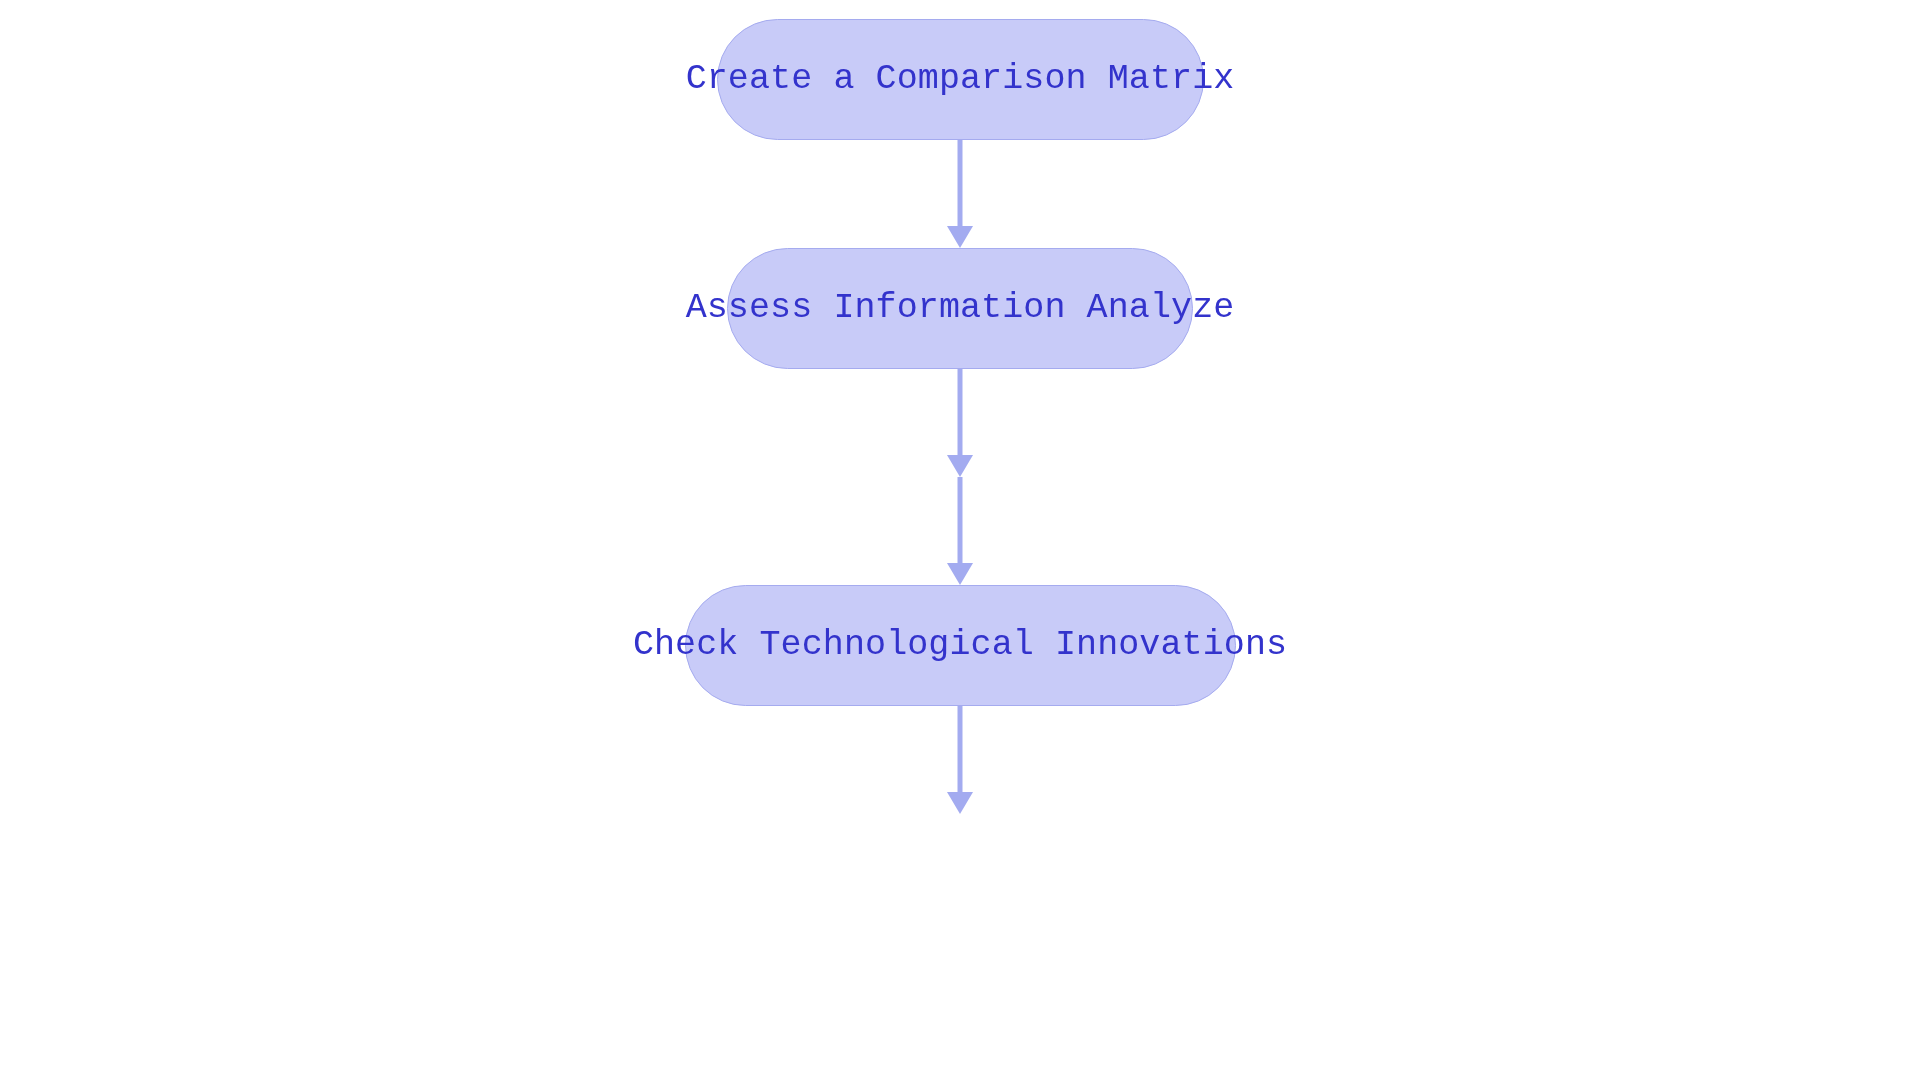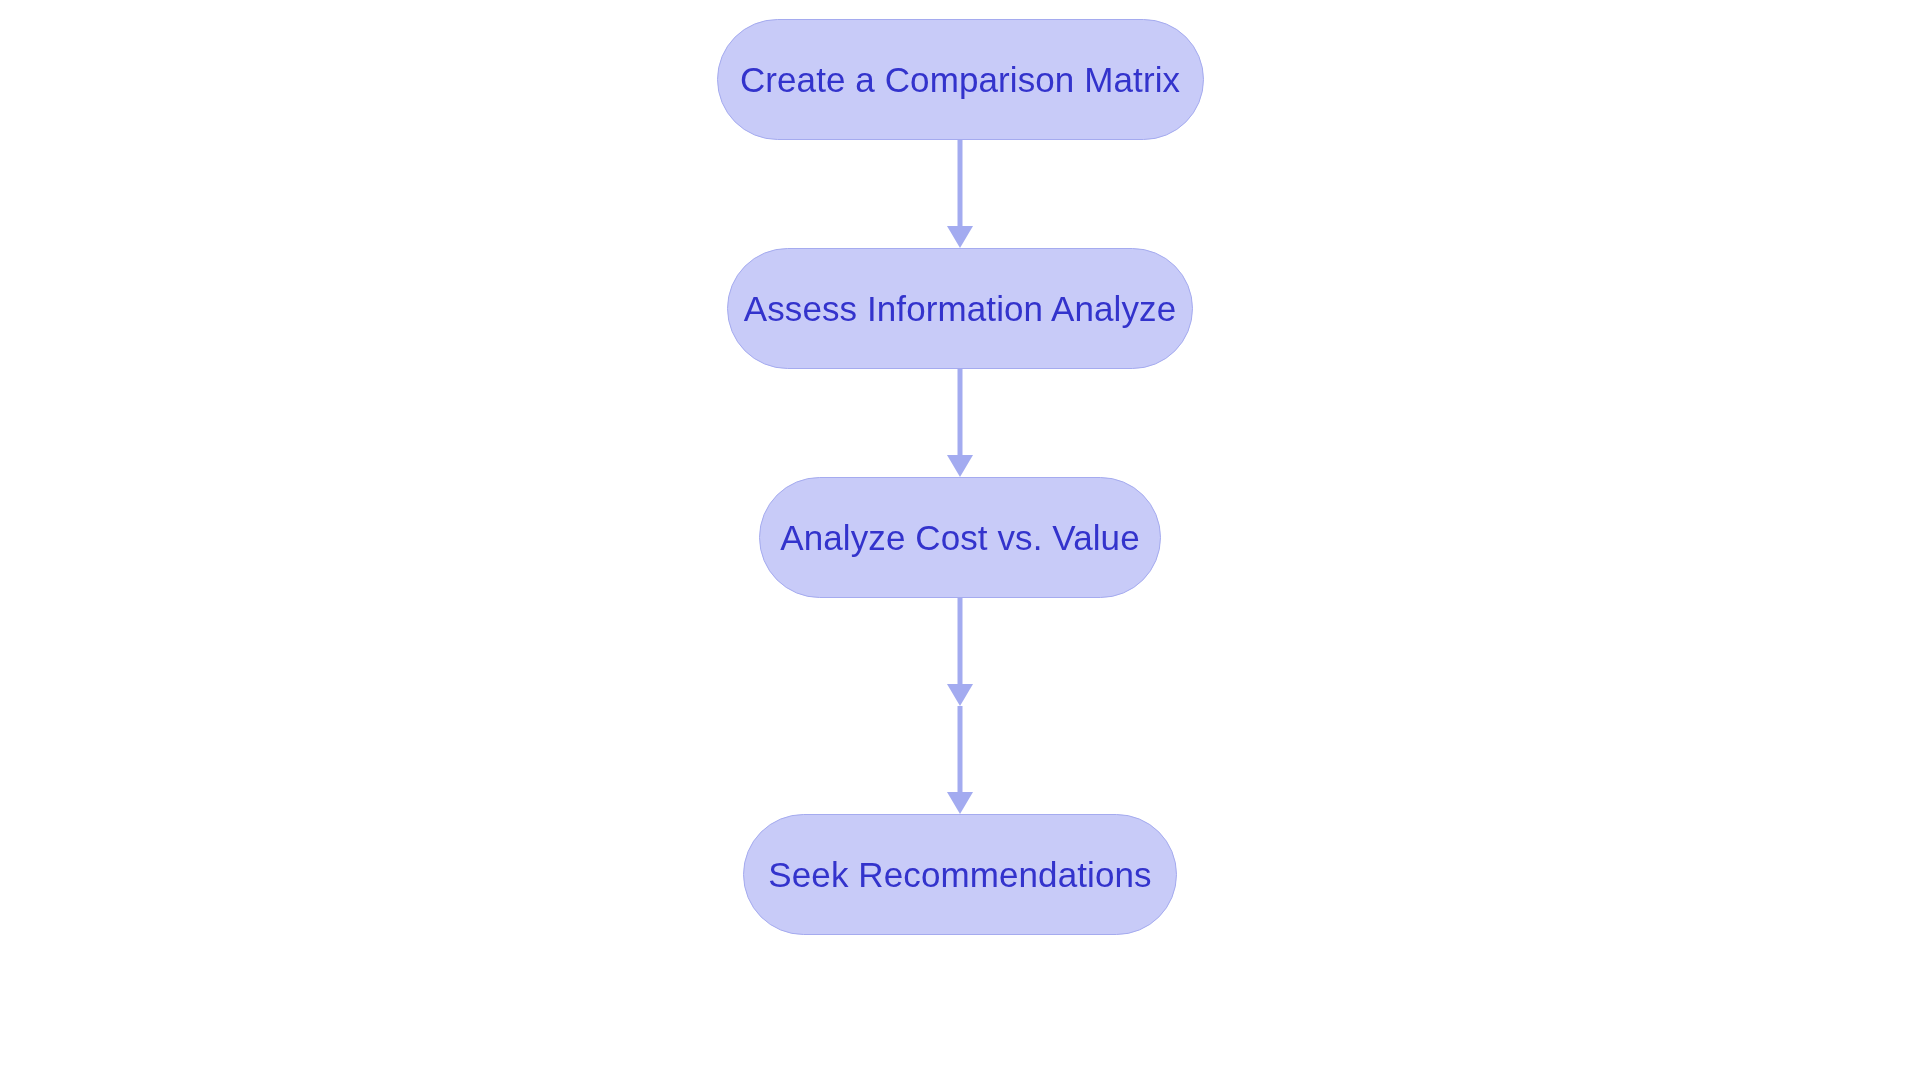--- a/index.html
+++ b/index.html
@@ -34,21 +34,21 @@
     background: #c8cbf8;
     border: 1.6px solid #a5abef;
     display: flex;
     align-items: center;
     justify-content: center;
     padding: 0 46px;
     flex: none;
   }
   .node-label {
     color: #3333cc;
-    font-family: Liberation Sans, sans-serif;
+    font-family: Liberation Mono, monospace;
     font-size: 35px;
     font-weight: 400;
     line-height: 1;
     letter-spacing: 0.1px;
     white-space: nowrap;
     text-align: right;
   }
 
   
   .node.n0 { width: 487px; }
@@ -106,32 +106,29 @@
 
   <div class="node n1">
     <span class="node-label">Assess Information Analyze</span>
   </div>
 
   <div class="connector">
     <div class="conn-line"></div>
     <div class="conn-head"></div>
   </div>
 
-  <div class="node n2">
-    <span class="node-label">Analyze Cost vs. Value</span>
+
+  <div class="connector">
+    <div class="conn-line"></div>
+    <div class="conn-head"></div>
+  </div>
+
+  <div class="node n3">
+    <span class="node-label">Check Technological Innovations</span>
   </div>
 
   <div class="connector">
     <div class="conn-line"></div>
     <div class="conn-head"></div>
   </div>
 
 
-  <div class="connector">
-    <div class="conn-line"></div>
-    <div class="conn-head"></div>
-  </div>
-
-  <div class="node n4">
-    <span class="node-label">Seek Recommendations</span>
-  </div>
-
 </div>
 
 </body></html>

